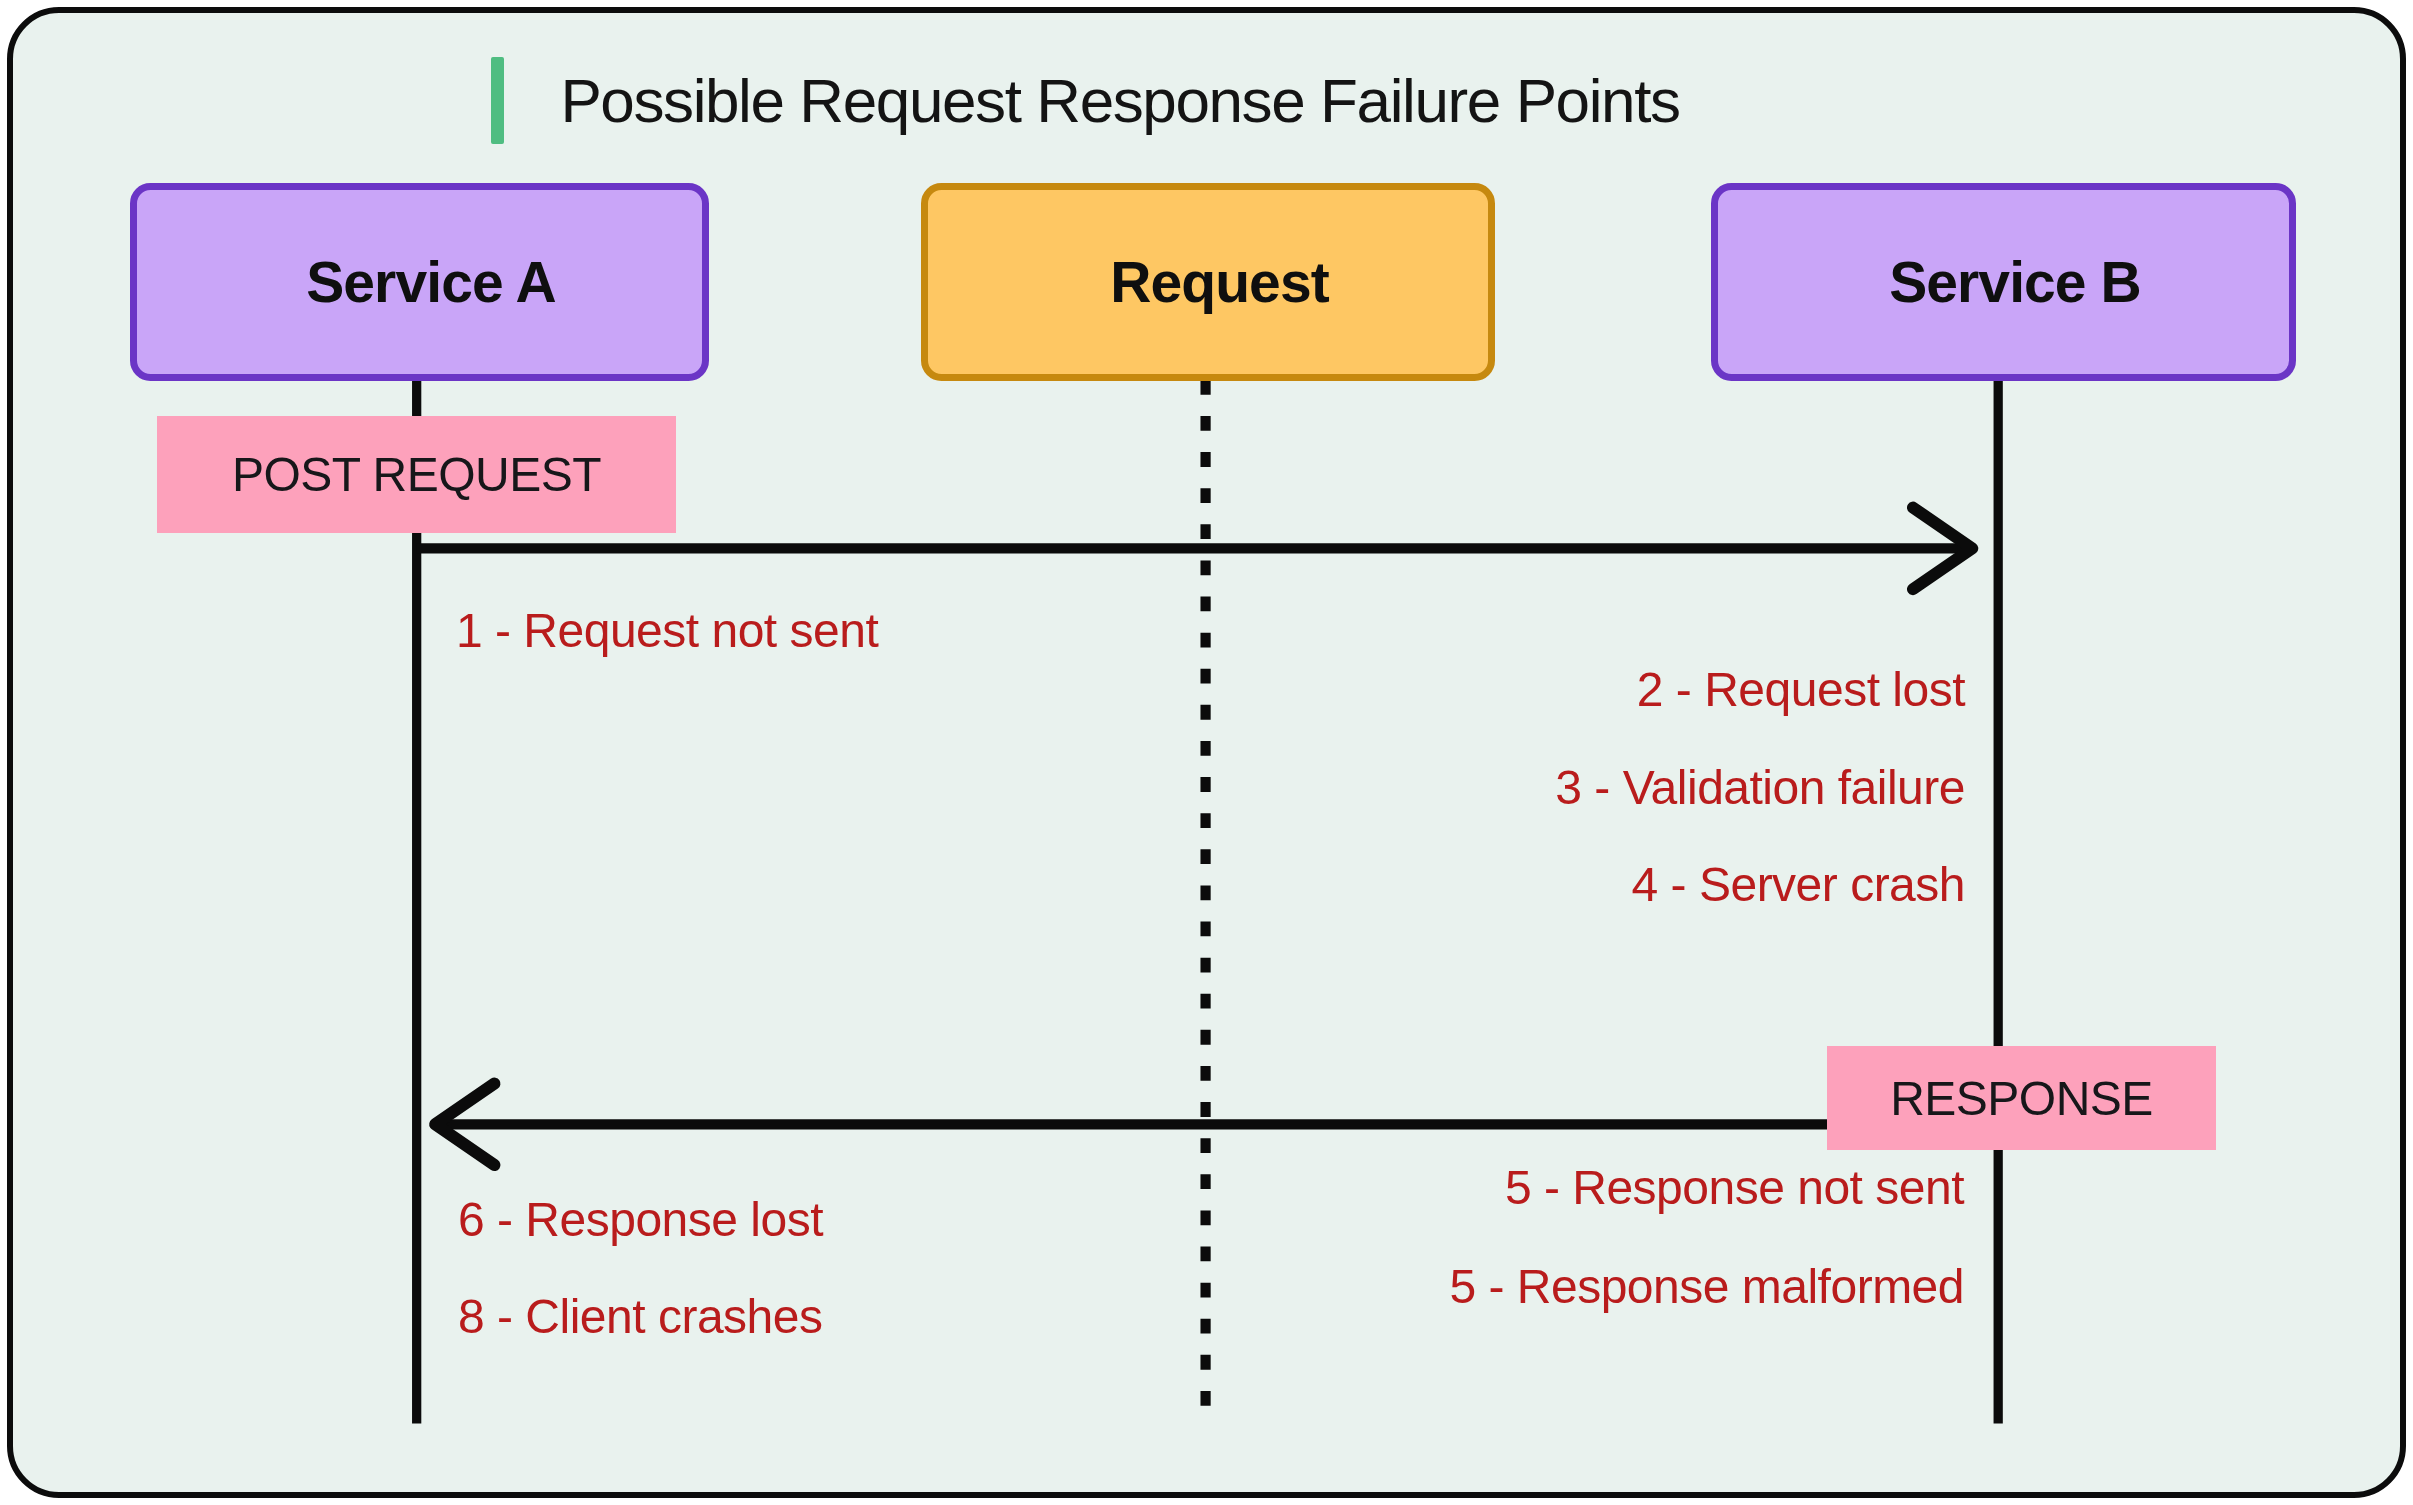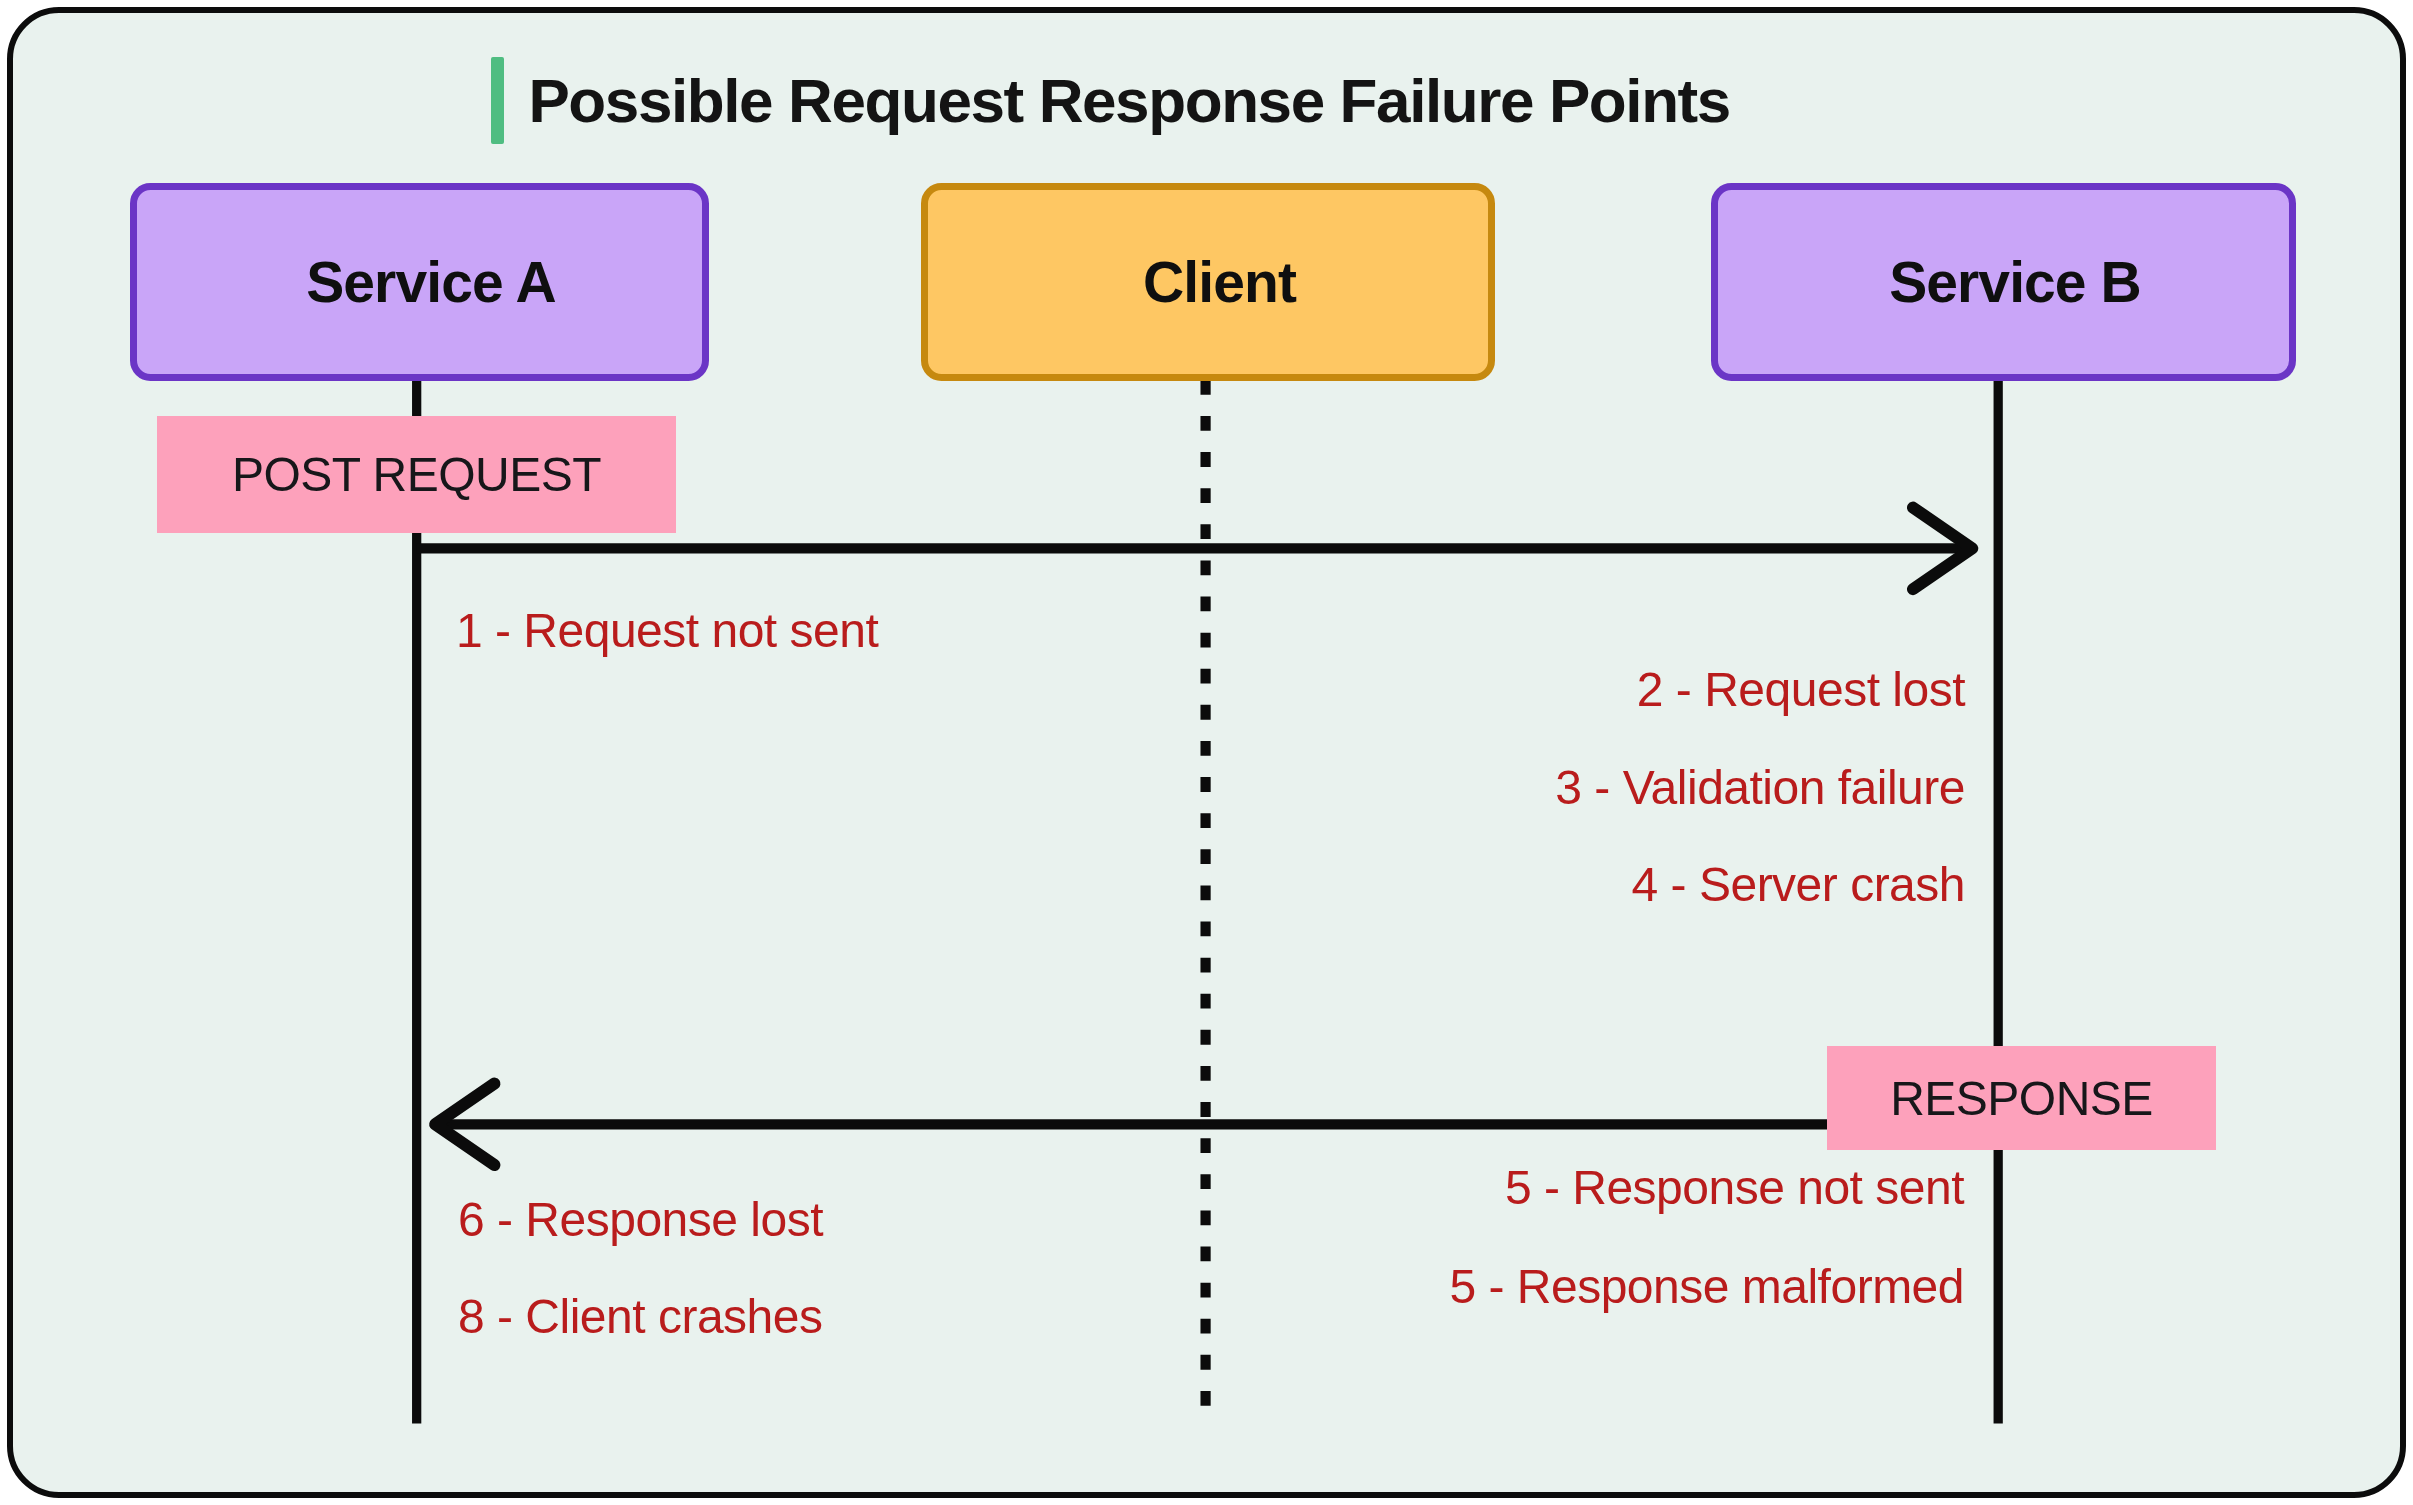--- a/index.html
+++ b/index.html
@@ -5,21 +5,21 @@
   html,body{margin:0;padding:0;background:#ffffff;}
   body{font-family:"Liberation Sans", sans-serif;color:#111;}
   #stage{position:relative;width:2413px;height:1506px;background:#ffffff;overflow:hidden;}
   #canvas{
     position:absolute;left:7.4px;top:7.4px;width:2399px;height:1491px;
     box-sizing:border-box;background:#e9f2ee;border:6.5px solid #0c0c0c;border-radius:52px;
   }
   
   #title-row{position:absolute;left:478px;top:43px;height:89px;display:flex;align-items:center;}
   #title-accent{width:13px;height:87px;background:#4fbd81;border-radius:1.9px;margin-right:24px;}
-  #title-text{font-size:62px;font-weight:700;letter-spacing:-1.4px;color:#141414;white-space:nowrap;}
+  #title-text{font-size:62px;font-weight:400;letter-spacing:-1.4px;color:#141414;white-space:nowrap;margin-left:32px;}
   
   .actor{
     position:absolute;top:183px;height:198px;box-sizing:border-box;
     border-radius:20.4px;border:7.4px solid;display:flex;align-items:center;justify-content:center;padding-left:23px;
   }
   .actor-label{font-size:57px;font-weight:600;color:#0f0f0f;letter-spacing:-0.9px;}
   #actor-service-a{left:130px;width:579px;background:#c9a5f8;border-color:#6b35c6;}
   #actor-network{left:921px;width:574px;background:#fec763;border-color:#c6890f;}
   #actor-service-b{left:1711px;width:585px;background:#c9a5f8;border-color:#6b35c6;}
   
@@ -60,21 +60,21 @@
     <polyline points="2066,548 2130,592 2066,636" fill="none" stroke="#0b0b0b" stroke-width="13" stroke-linecap="round" stroke-linejoin="round"></polyline>
 
     <line x1="2158" y1="1214" x2="476" y2="1214" stroke="#0b0b0b" stroke-width="11"></line>
     <polyline points="534,1170 470,1214 534,1258" fill="none" stroke="#0b0b0b" stroke-width="13" stroke-linecap="round" stroke-linejoin="round"></polyline>
   </svg>
 
   <div class="actor" id="actor-service-a">
     <span class="actor-label">Service A</span>
   </div>
   <div class="actor" id="actor-network">
-    <span class="actor-label">Client</span>
+    <span class="actor-label">Request</span>
   </div>
   <div class="actor" id="actor-service-b">
     <span class="actor-label">Service B</span>
   </div>
 
   <div class="badge" id="badge-post-request">POST REQUEST</div>
   <div class="badge" id="badge-response">RESPONSE</div>
 
   <div class="flabel" style="left:456px;top:602px;">1 - Request not sent</div>
   <div class="flabel right" style="right:448px;top:661px;">2 - Request lost</div>

